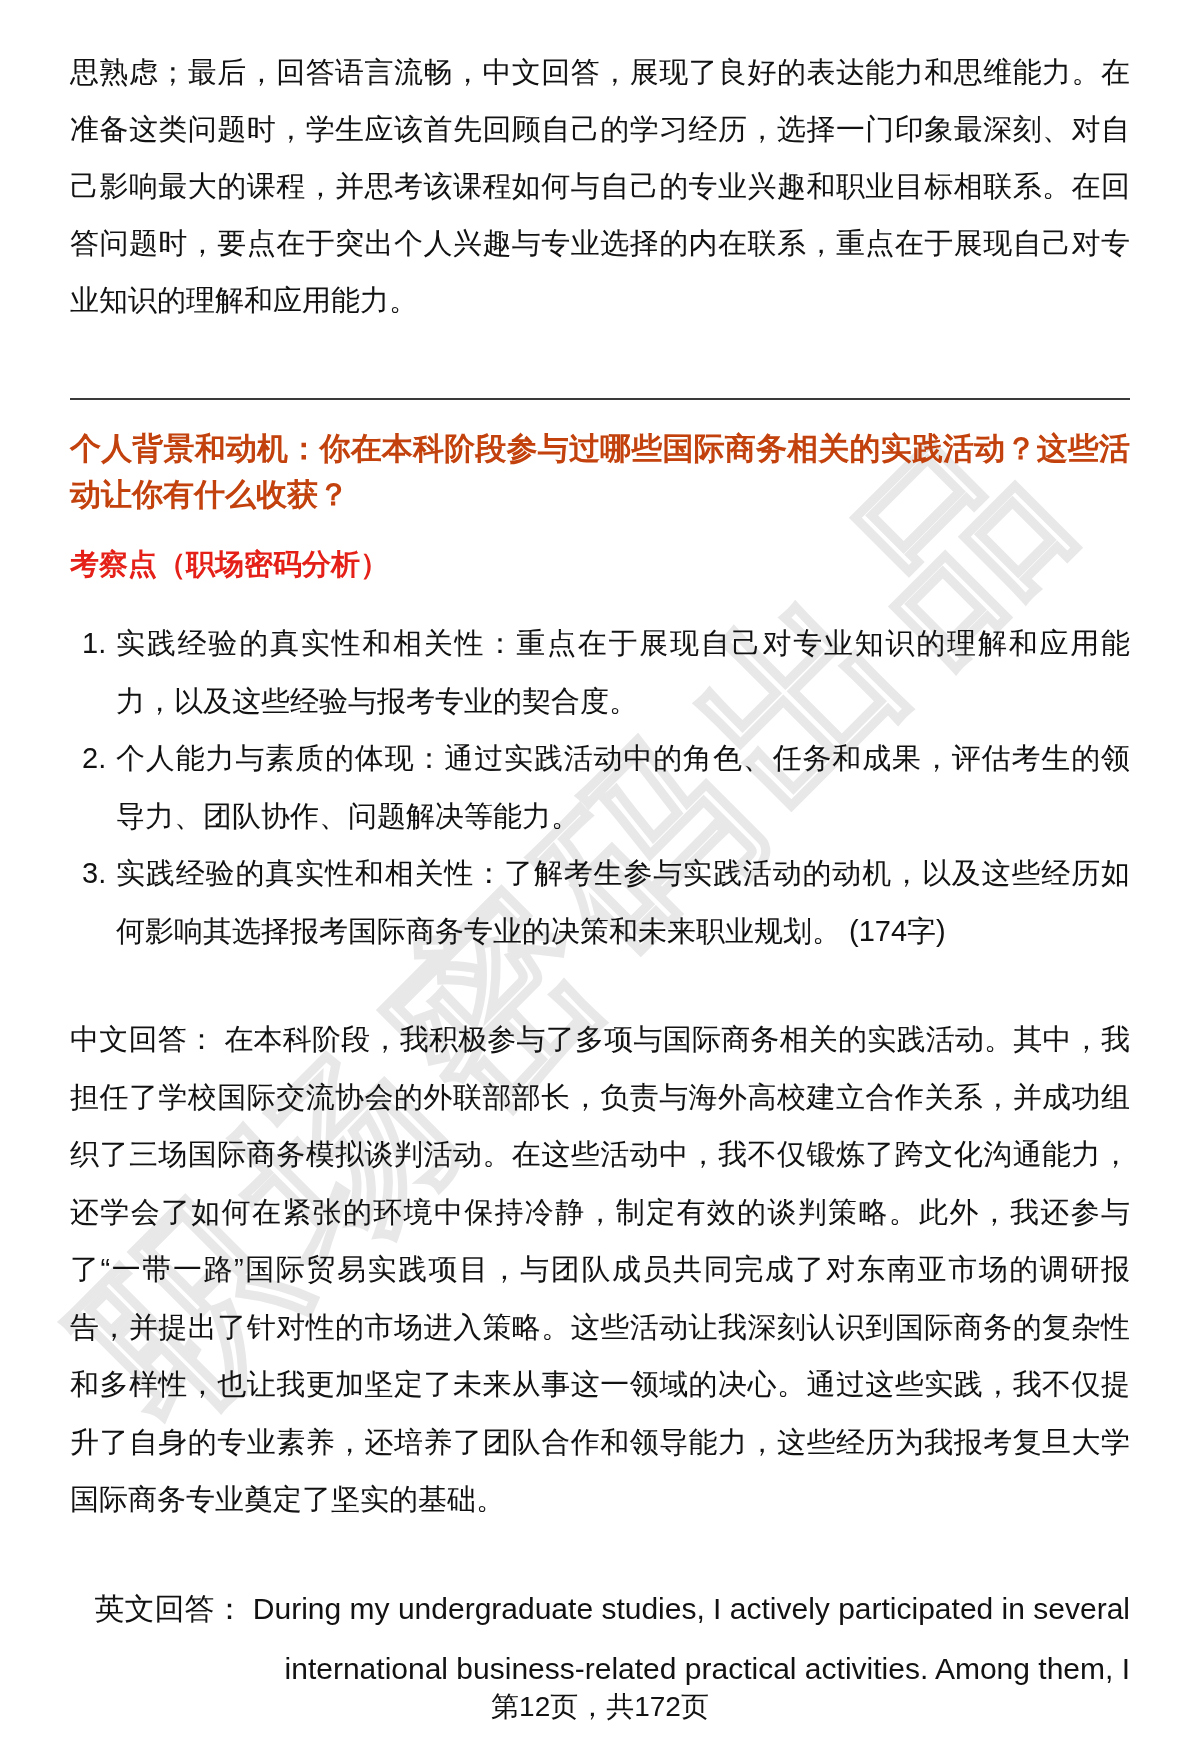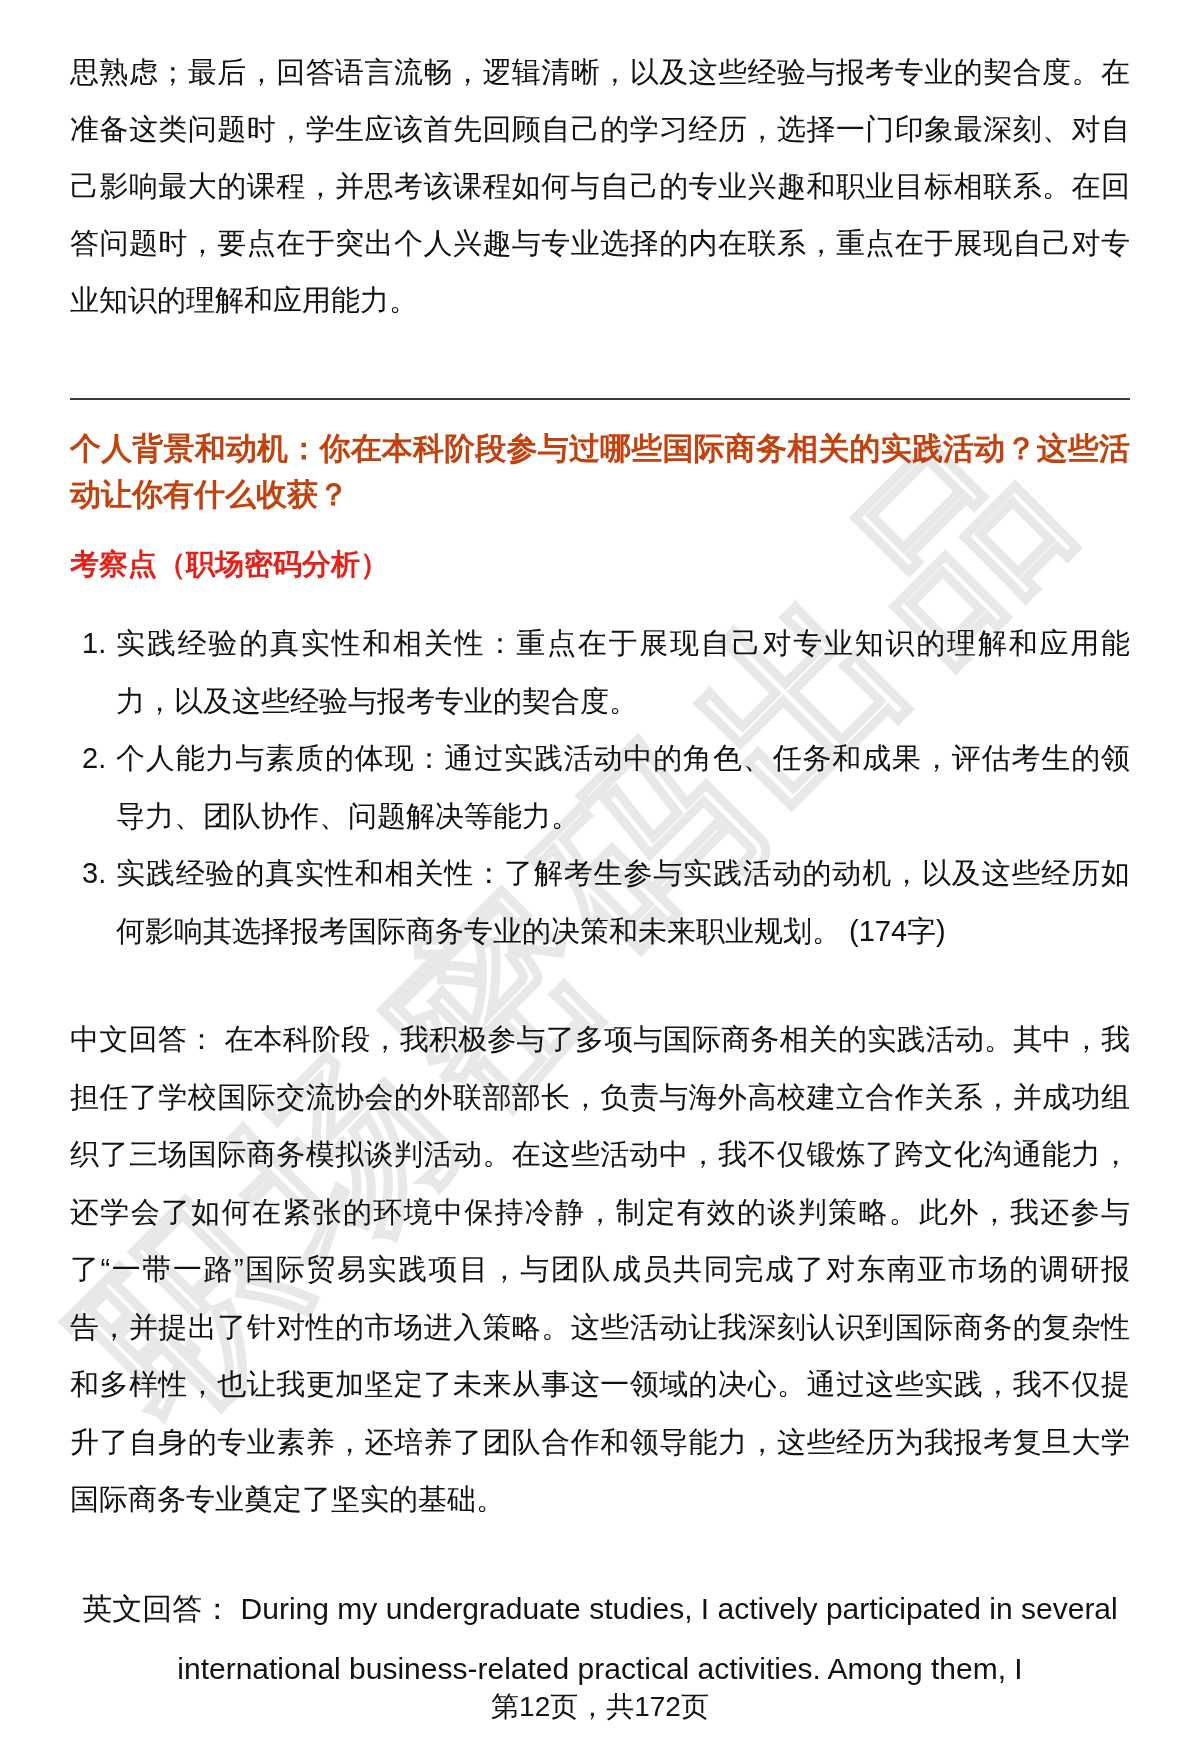--- a/index.html
+++ b/index.html
@@ -85,21 +85,21 @@
   .points-list .txt {
     flex: 1;
     text-align: justify;
     text-justify: inter-ideograph;
   }
   .cn-answer { margin-top: 51px; line-height: 57.5px; }
   .en-answer {
     margin-top: 50px;
     font-size: 30px;
     line-height: 60px;
-    text-align: center;
+    text-align: right;
   }
   .footer {
     position: absolute;
     left: 0;
     right: 0;
     top: 1688px;
     text-align: center;
     font-size: 28px;
     color: #121212;
     z-index: 1;
@@ -107,21 +107,21 @@
 </style>
 </head>
 <body>
 
 <div class="page">
 
   <div class="watermark">职场密码出品</div>
 
   <div class="content">
 
-    <p class="body-text intro">思熟虑；最后，回答语言流畅，逻辑清晰，以及这些经验与报考专业的契合度。在准备这类问题时，学生应该首先回顾自己的学习经历，选择一门印象最深刻、对自己影响最大的课程，并思考该课程如何与自己的专业兴趣和职业目标相联系。在回答问题时，要点在于突出个人兴趣与专业选择的内在联系，重点在于展现自己对专业知识的理解和应用能力。</p>
+    <p class="body-text intro">思熟虑；最后，回答语言流畅，中文回答，展现了良好的表达能力和思维能力。在准备这类问题时，学生应该首先回顾自己的学习经历，选择一门印象最深刻、对自己影响最大的课程，并思考该课程如何与自己的专业兴趣和职业目标相联系。在回答问题时，要点在于突出个人兴趣与专业选择的内在联系，重点在于展现自己对专业知识的理解和应用能力。</p>
 
     <hr class="divider">
 
     <h2 class="question">个人背景和动机：你在本科阶段参与过哪些国际商务相关的实践活动？这些活动让你有什么收获？</h2>
 
     <h3 class="points-heading">考察点（职场密码分析）</h3>
 
     <ol class="points-list">
       <li>
         <span class="num">1.</span>

